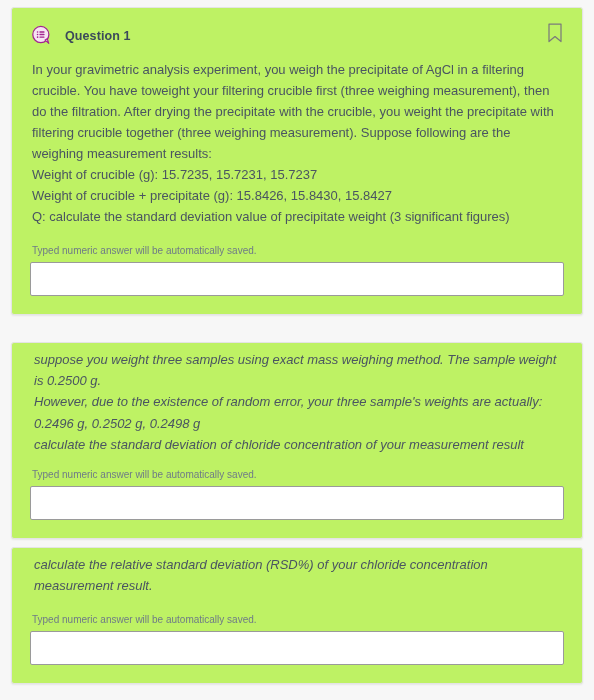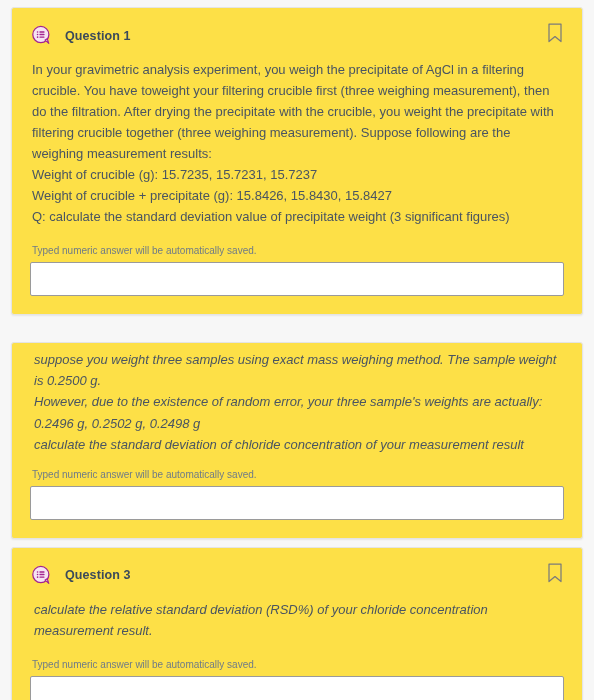--- a/index.html
+++ b/index.html
@@ -16,21 +16,21 @@
   }
 
   .page {
     width: 594px;
     height: 700px;
     padding: 7px 11px 0 11px;
     background: #f7f7f7;
   }
 
   .q-card {
-    background: #fde047;
+    background: #bef264;
     border: 1px solid #e4e4e4;
     border-radius: 3px;
     box-shadow: 0 1px 2px rgba(0,0,0,0.07);
     padding: 0 18px 18px 18px;
     position: relative;
   }
 
   .q-card.gap-large { margin-bottom: 27px; }
   .q-card.gap-small { margin-bottom: 8px; }
 
@@ -137,36 +137,20 @@
     <div class="q-body indent">suppose you weight three samples using exact mass weighing method. The sample weight is 0.2500 g.
 However, due to the existence of random error, your three sample's weights are actually: 0.2496 g, 0.2502 g, 0.2498 g
 calculate the standard deviation of chloride concentration of your measurement result</div>
 
     <div class="answer-hint tight">Typed numeric answer will be automatically saved.</div>
 
     <input class="answer-input" type="text" placeholder="" style="">
   </div>
 
   <div class="q-card">
-    <div class="q-header">
-      <svg class="q-icon" viewBox="0 0 24 24">
-        <circle cx="11.3" cy="11" r="8.4" fill="#f6e4f3" stroke="#a3248f" stroke-width="1.3"></circle>
-        <path d="M15.8 16.8 L19.6 20.2 L18.0 15.4 Z" fill="#f6e4f3" stroke="#a3248f" stroke-width="1.2" stroke-linejoin="round"></path>
-        <circle cx="7.9" cy="8.3" r="0.85" fill="#a3248f"></circle>
-        <circle cx="7.9" cy="11.0" r="0.85" fill="#a3248f"></circle>
-        <circle cx="7.9" cy="13.7" r="0.85" fill="#a3248f"></circle>
-        <rect x="9.8" y="7.6" width="5.4" height="1.4" rx="0.5" fill="#a3248f"></rect>
-        <rect x="9.8" y="10.3" width="5.4" height="1.4" rx="0.5" fill="#a3248f"></rect>
-        <rect x="9.8" y="13.0" width="5.4" height="1.4" rx="0.5" fill="#a3248f"></rect>
-      </svg>
-      <span class="q-title">Question 3</span>
-      <svg class="bookmark-btn" viewBox="0 0 18 22">
-        <path d="M3 2 L15 2 L15 19.6 L9 14.6 L3 19.6 Z" fill="none" stroke="#7b7b7b" stroke-width="1.25" stroke-linejoin="round"></path>
-      </svg>
-    </div>
 
     <div class="q-body indent">calculate the relative standard deviation (RSD%) of your chloride concentration measurement result.</div>
 
     <div class="answer-hint">Typed numeric answer will be automatically saved.</div>
 
     <input class="answer-input" type="text" placeholder="" style="">
   </div>
 
 </div>
 

